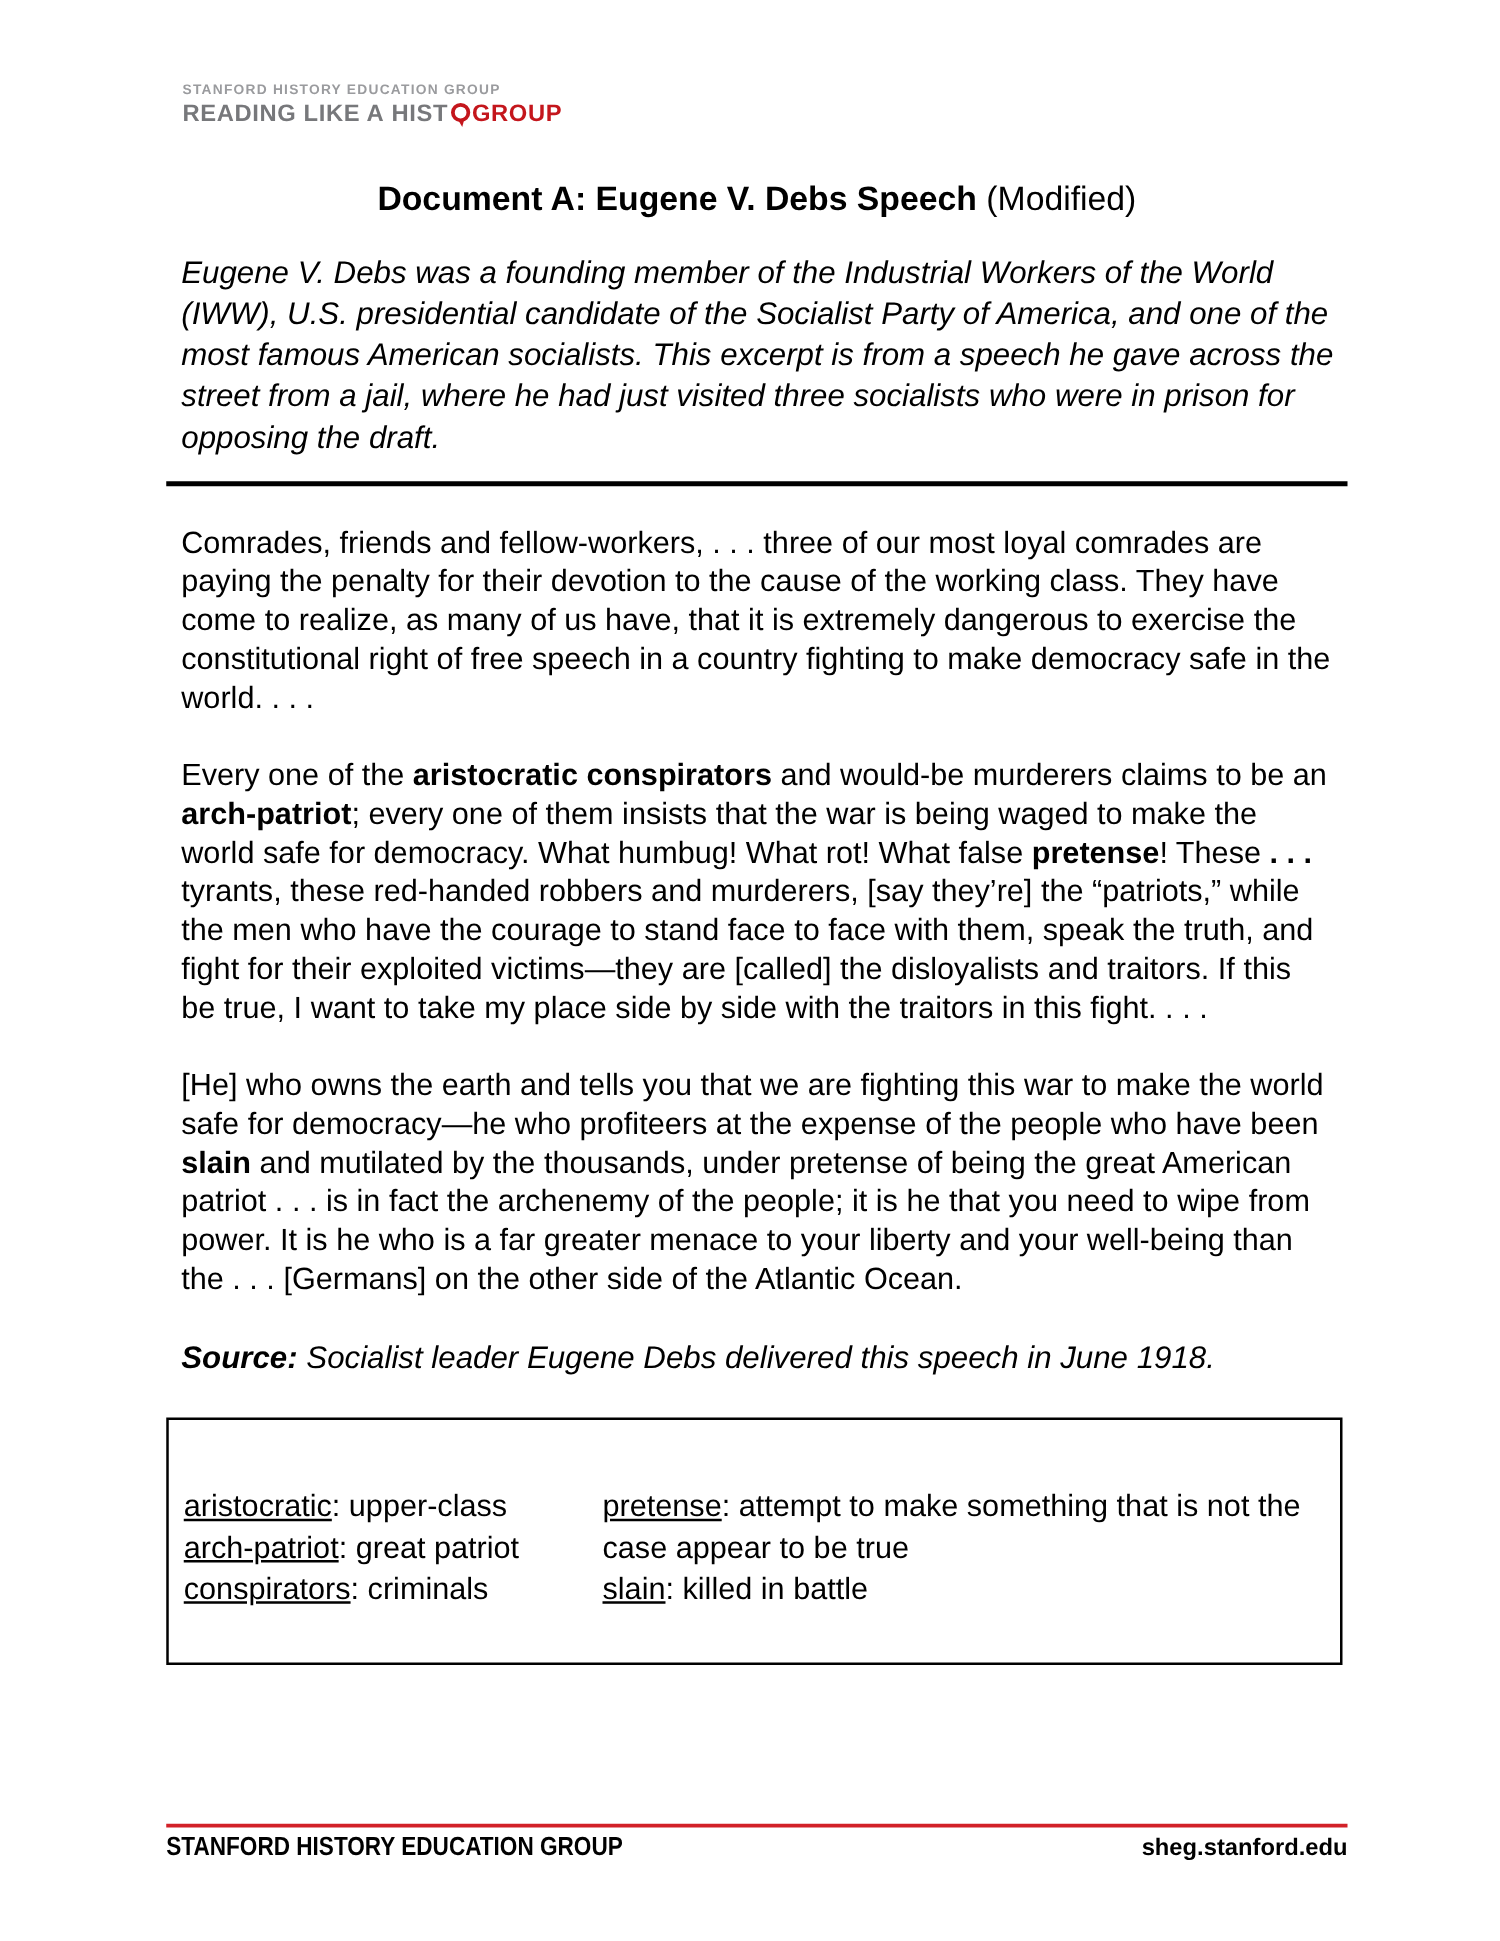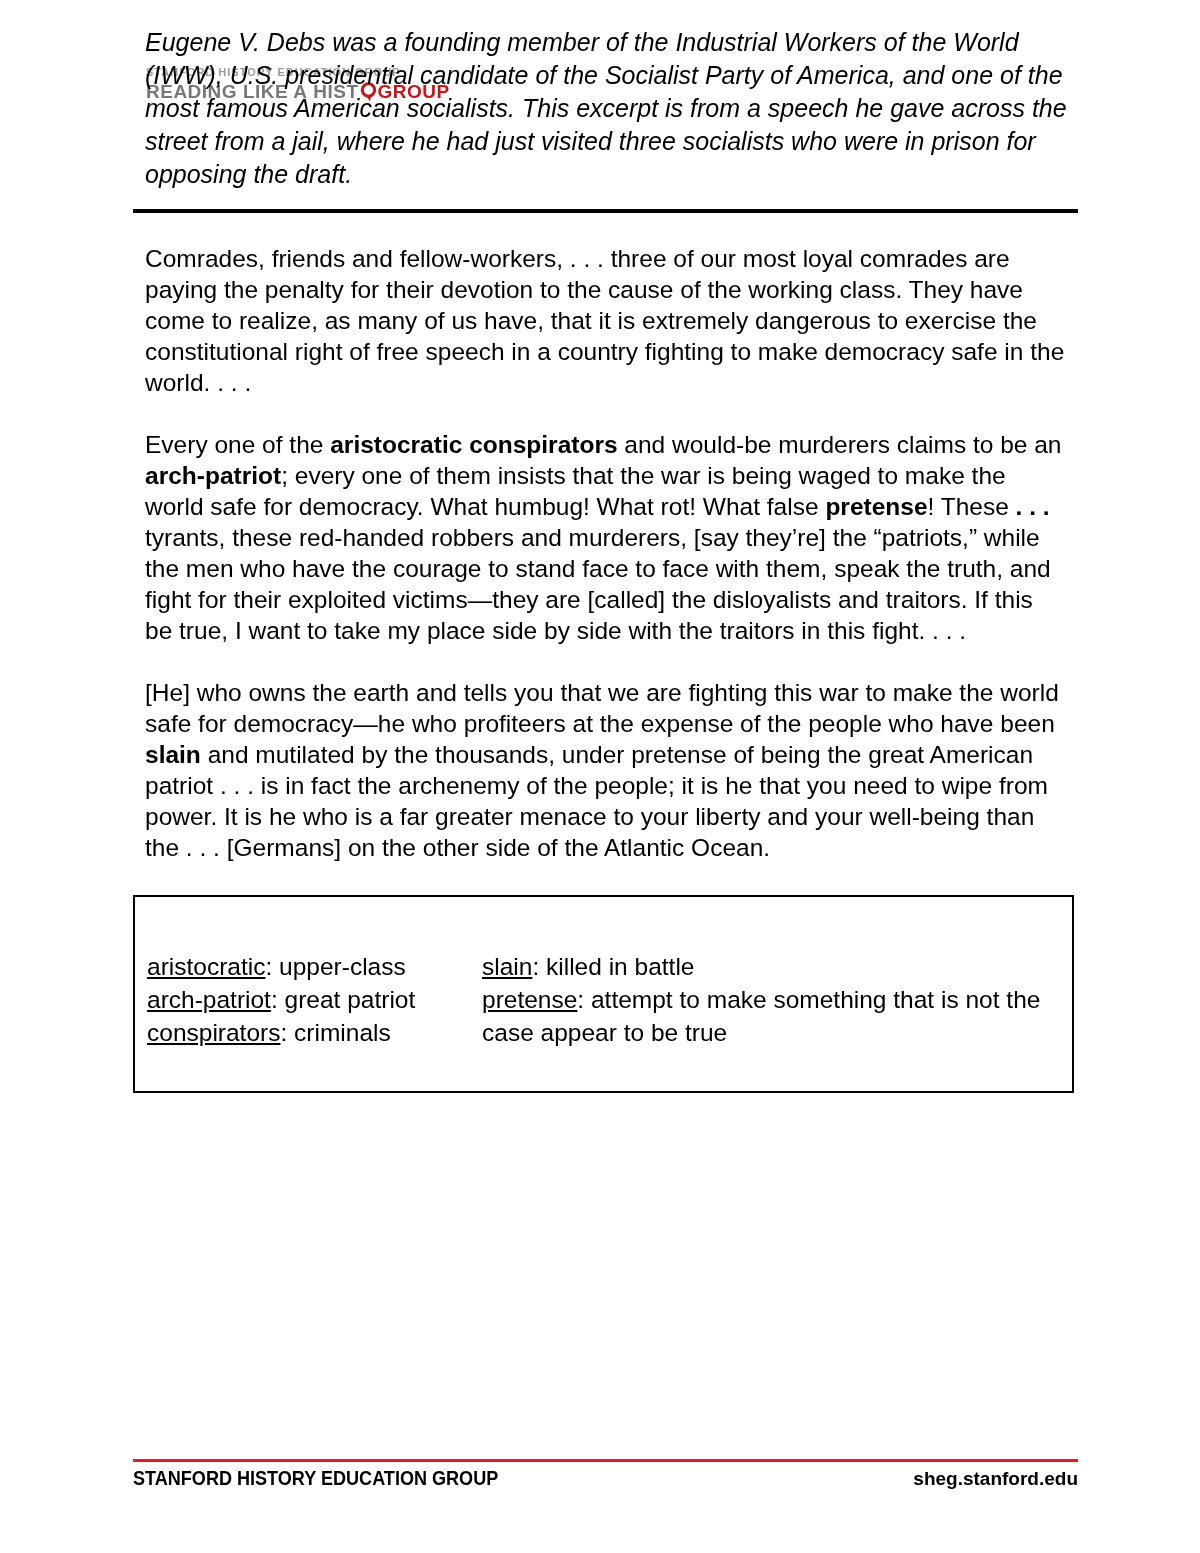--- a/index.html
+++ b/index.html
@@ -116,42 +116,44 @@
           <circle cx="8.5" cy="8" r="6.2" fill="none" stroke="#c4161c" stroke-width="3"></circle>
           <path d="M6.3 13.5 L9.8 19.5 L11.6 12.7 Z" fill="#c4161c"></path>
         </svg>
       </span>
       <span class="logo-rian">GROUP</span>
     </div>
   </header>
 
   <div class="content">
 
+    <h1 class="doc-title"><span class="title-bold">Document A: Eugene V. Debs Speech</span><span class="title-normal"> (Modified)</span></h1>
 
     <p class="intro">Eugene V. Debs was a founding member of the Industrial Workers of the World (IWW), U.S. presidential candidate of the Socialist Party of America, and one of the most famous American socialists. This excerpt is from a speech he gave across the street from a jail, where he had just visited three socialists who were in prison for opposing the draft.</p>
 
     <hr class="divider">
 
     <div class="speech-body">
       <p><span>Comrades, friends and fellow-workers, . . . three of our most loyal comrades are paying the penalty for their devotion to the cause of the working class. They have come to realize, as many of us have, that it is extremely dangerous to exercise the constitutional right of free speech in a country fighting to make democracy safe in the world. . . .</span></p>
       <p><span>Every one of the </span><span style="font-weight: bold;">aristocratic conspirators</span><span> and would-be murderers claims to be an </span><span style="font-weight: bold;">arch-patriot</span><span>; every one of them insists that the war is being waged to make the world safe for democracy. What humbug! What rot! What false </span><span style="font-weight: bold;">pretense</span><span>! These </span><span style="font-weight: bold;">. . .</span><span> tyrants, these red-handed robbers and murderers, [say they’re] the “patriots,” while the men who have the courage to stand face to face with them, speak the truth, and fight for their exploited victims—they are [called] the disloyalists and traitors. If this be true, I want to take my place side by side with the traitors in this fight. . . .</span></p>
       <p><span>[He] who owns the earth and tells you that we are fighting this war to make the world safe for democracy—he who profiteers at the expense of the people who have been </span><span style="font-weight: bold;">slain</span><span> and mutilated by the thousands, under pretense of being the great American patriot . . . is in fact the archenemy of the people; it is he that you need to wipe from power. It is he who is a far greater menace to your liberty and your well-being than the . . . [Germans] on the other side of the Atlantic Ocean.</span></p>
     </div>
 
+    <p class="source-line"><span style="font-weight: bold;">Source:</span><span> Socialist leader Eugene Debs delivered this speech in June 1918.</span></p>
 
     <div class="vocab-box">
       <div class="vocab-columns">
         <div class="vocab-col vocab-col-left">
           <div class="vocab-entry"><span class="vocab-term">aristocratic</span><span class="vocab-def">: upper-class</span></div>
           <div class="vocab-entry"><span class="vocab-term">arch-patriot</span><span class="vocab-def">: great patriot</span></div>
           <div class="vocab-entry"><span class="vocab-term">conspirators</span><span class="vocab-def">: criminals</span></div>
         </div>
         <div class="vocab-col vocab-col-right">
+          <div class="vocab-entry"><span class="vocab-term">pretense</span><span class="vocab-def">: attempt to make something that is not the case appear to be true</span></div>
           <div class="vocab-entry"><span class="vocab-term">slain</span><span class="vocab-def">: killed in battle</span></div>
-          <div class="vocab-entry"><span class="vocab-term">pretense</span><span class="vocab-def">: attempt to make something that is not the case appear to be true</span></div>
         </div>
       </div>
     </div>
 
   </div>
 
   <footer class="footer">
     <hr class="footer-line">
     <div class="footer-row">
       <span class="footer-left">STANFORD HISTORY EDUCATION GROUP</span>

